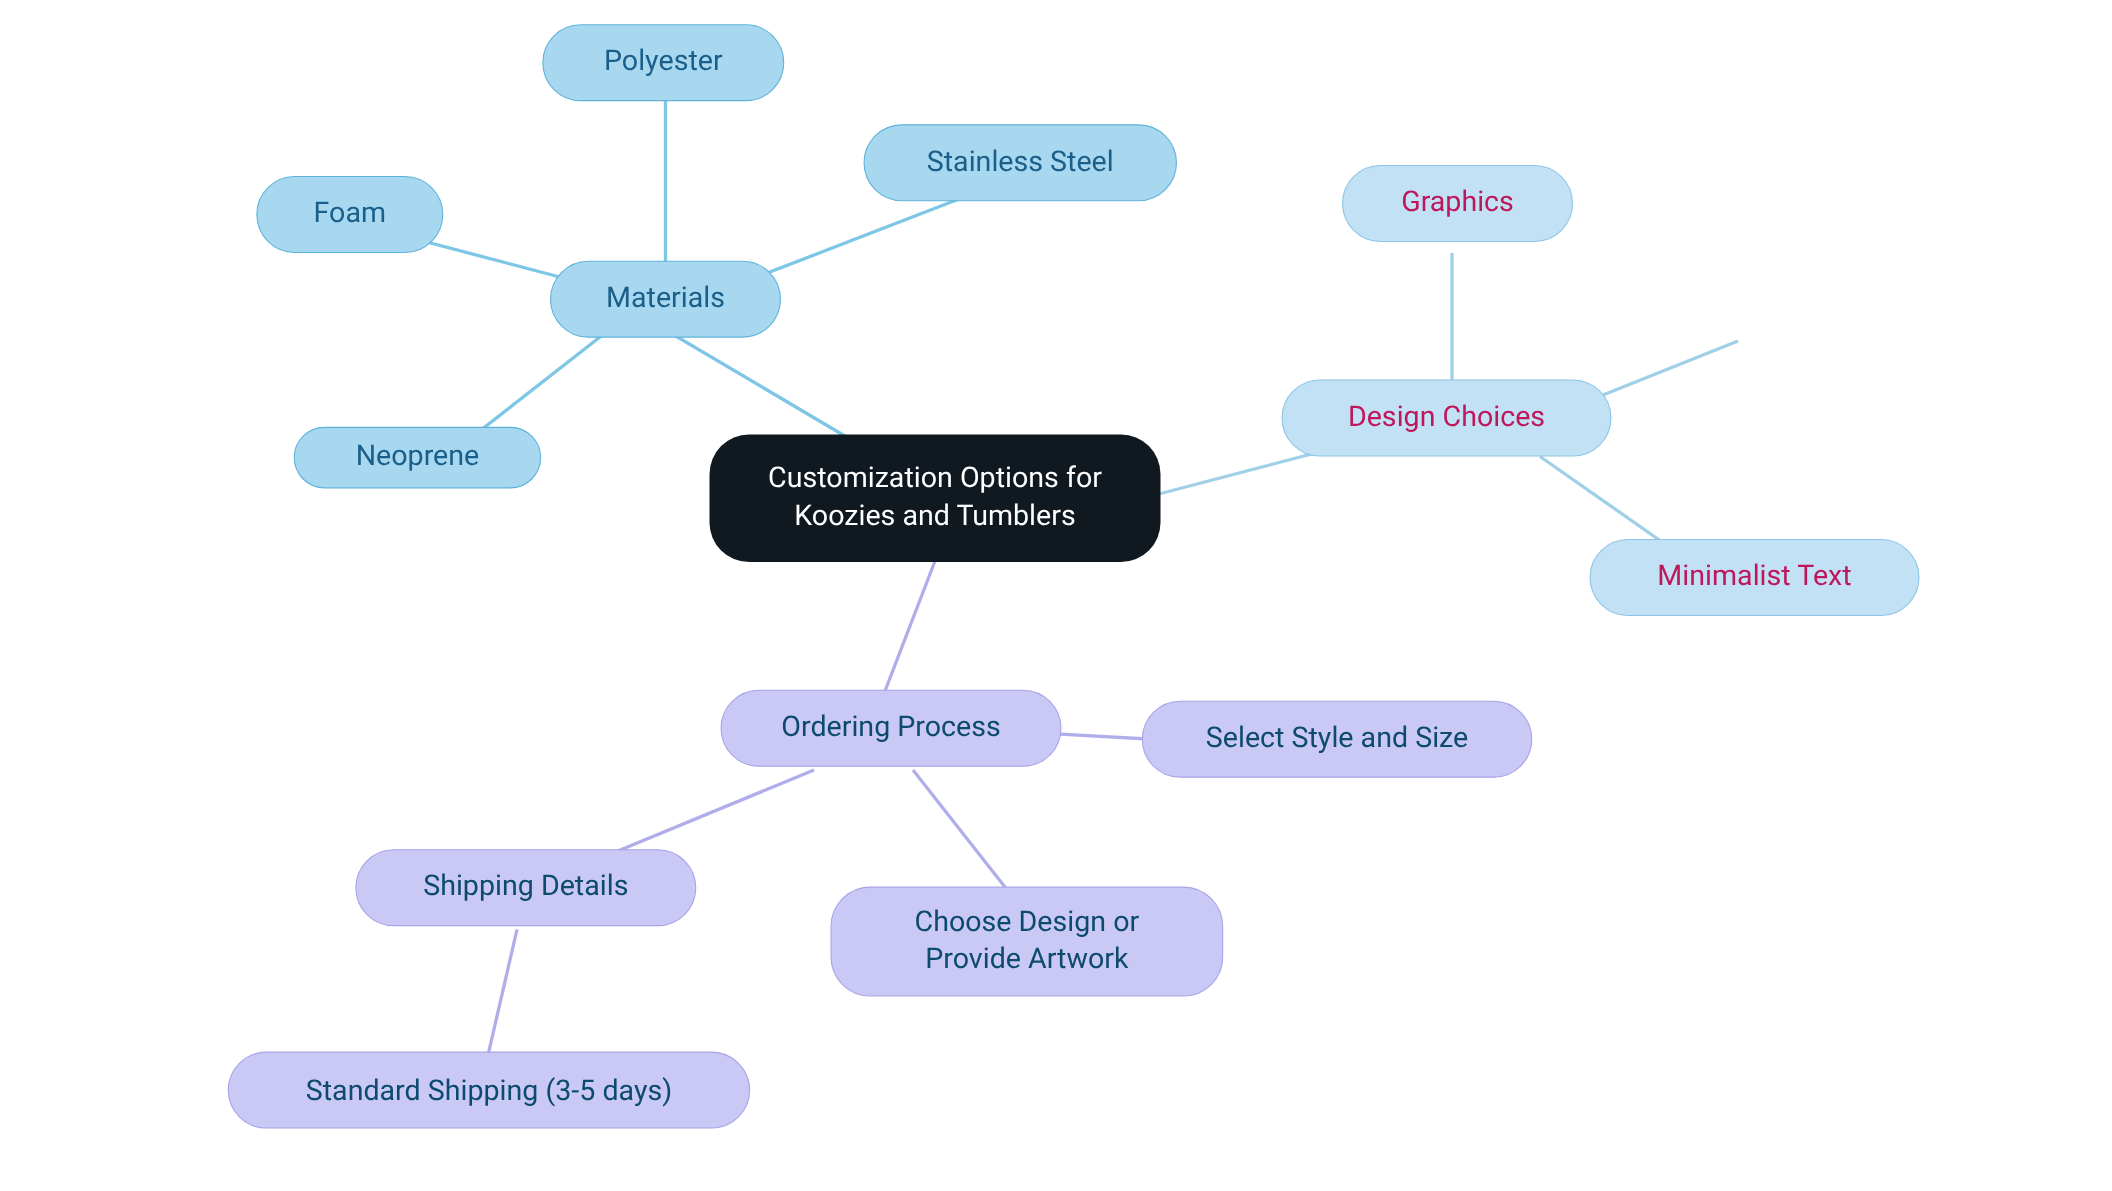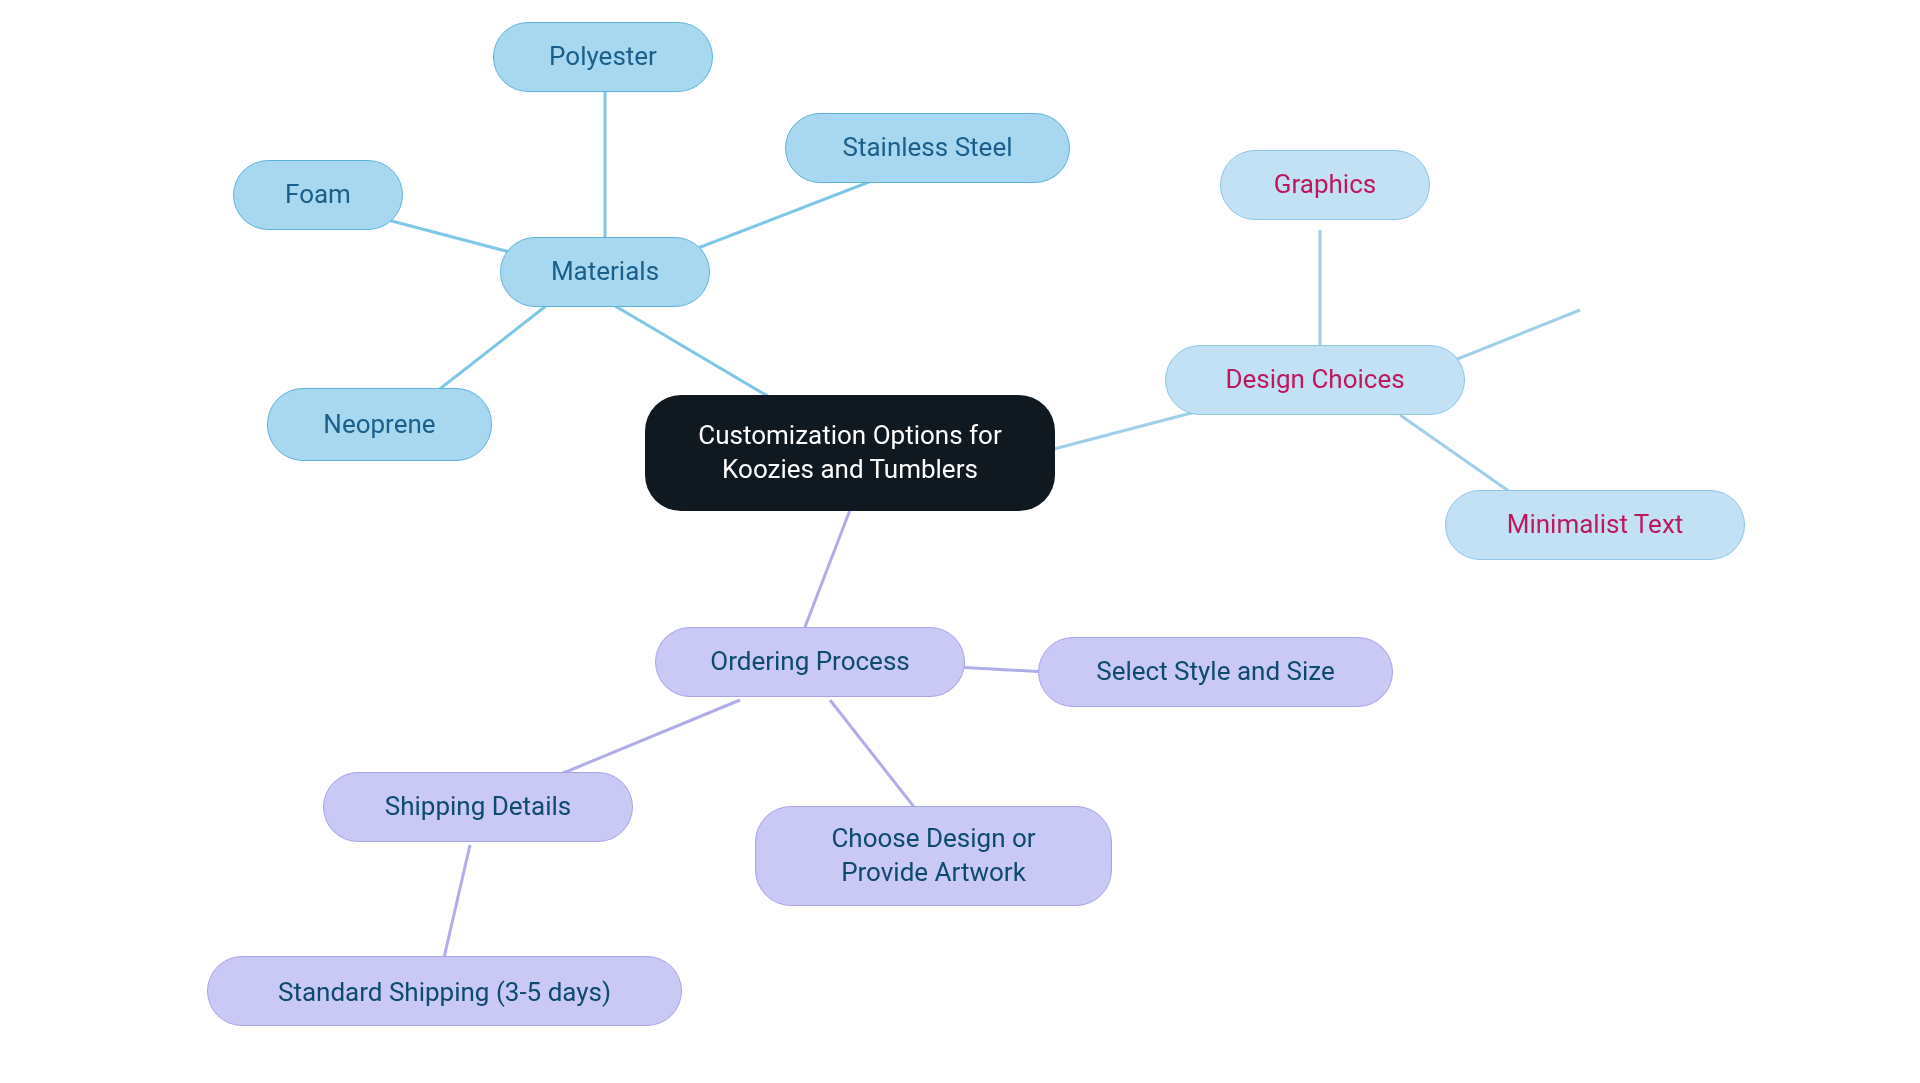--- a/index.html
+++ b/index.html
@@ -103,21 +103,21 @@
   </div>
   <div class="node node-blue" style="left:493px; top:22px; width:220px; height:70px;">
     <span>Polyester</span>
   </div>
   <div class="node node-blue" style="left:785px; top:113px; width:285px; height:70px;">
     <span>Stainless Steel</span>
   </div>
   <div class="node node-blue" style="left:233px; top:160px; width:170px; height:70px;">
     <span>Foam</span>
   </div>
-  <div class="node node-blue" style="left:267px; top:388px; width:225px; height:73px;justify-content:center;">
+  <div class="node node-blue" style="left:267px; top:388px; width:225px; height:56px;justify-content:center;">
     <span>Neoprene</span>
   </div>
 
   <div class="node node-lightblue" style="left:1165px; top:345px; width:300px; height:70px;">
     <span>Design Choices</span>
   </div>
   <div class="node node-lightblue" style="left:1220px; top:150px; width:210px; height:70px;">
     <span>Graphics</span>
   </div>
   <div class="node node-lightblue" style="left:1445px; top:490px; width:300px; height:70px;">

